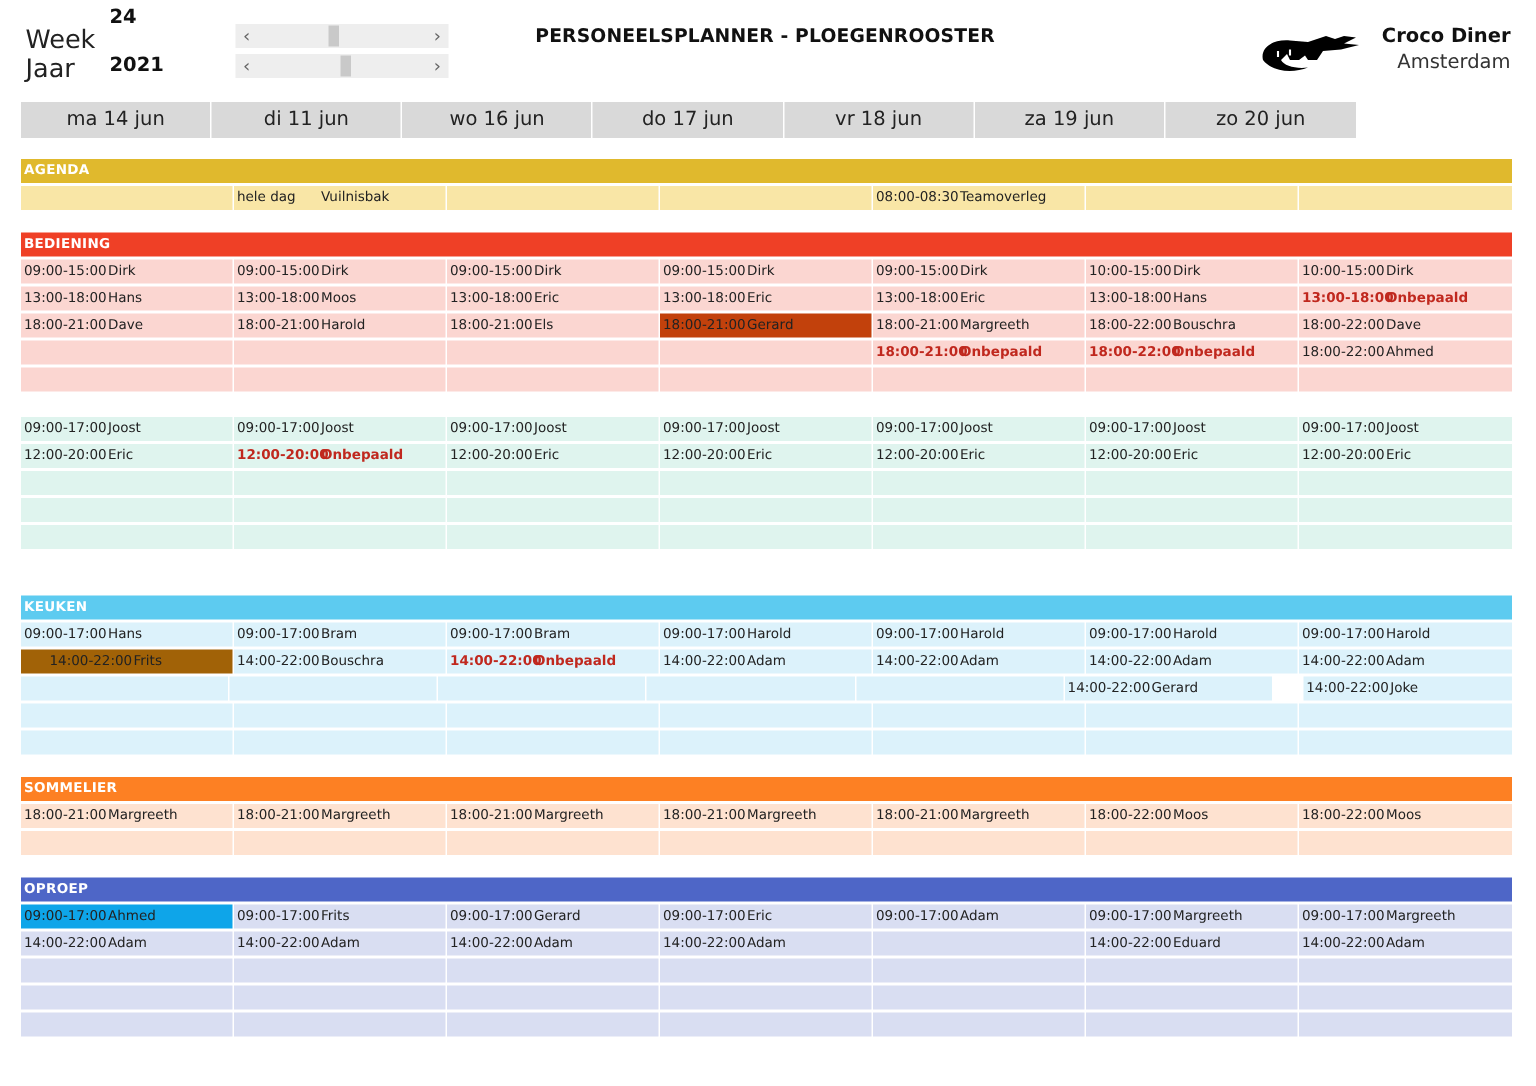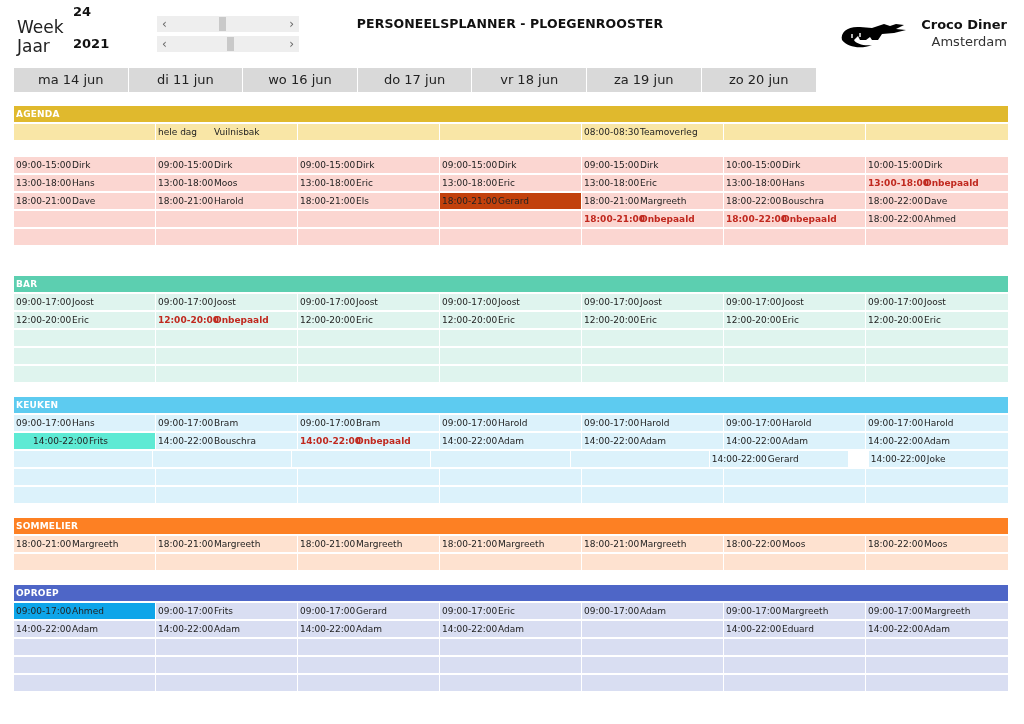--- a/index.html
+++ b/index.html
@@ -12,21 +12,21 @@
   .scroller .arr.l { left:5px; }
   .scroller .arr.r { right:5px; }
   .scroller .thumb { position:absolute; top:1px; width:7px; height:14px; background:#c9c9c9; cursor:pointer; }
   .title { position:absolute; left:300px; width:420px; top:16px; text-align:center;
            font-size:12.5px; font-weight:bold; color:#111; letter-spacing:0.1px; }
   .brand { position:absolute; right:17px; top:17px; text-align:right; }
   .brand .name { font-size:13px; font-weight:bold; color:#111; }
   .brand .city { font-size:13px; color:#333; margin-top:2px; }
   .logo { position:absolute; left:838px; top:18px; width:72px; height:34px; }
 
-  .grid { position:absolute; left:14px; width:802px; }
+  .grid { position:absolute; left:14px; width:890px; }
   .days { top:68px; display:flex; }
   .day { width:141px; margin-right:1px; height:24px; background:#d9d9d9; text-align:center;
          font-size:13px; line-height:24px; color:#222; }
   .day:last-child { margin-right:0; width:142px; }
 
   .section { position:absolute; left:14px; width:994px; }
   .sec-head { height:16px; line-height:16px; font-size:9px; font-weight:bold; color:#fff;
               padding-left:2px; letter-spacing:0.2px; }
   .row { display:flex; height:16px; margin-top:2px; }
   .cell { width:141px; margin-right:1px; height:16px; font-size:9px; line-height:16px;
@@ -82,20 +82,21 @@
       <div class="cell agenda" style="background: rgb(249, 230, 166);"><span class="t"></span><span class="n"></span></div>
       <div class="cell agenda" style="background: rgb(249, 230, 166);"><span class="t">hele dag</span><span class="n">Vuilnisbak</span></div>
       <div class="cell agenda" style="background: rgb(249, 230, 166);"><span class="t"></span><span class="n"></span></div>
       <div class="cell agenda" style="background: rgb(249, 230, 166);"><span class="t"></span><span class="n"></span></div>
       <div class="cell agenda" style="background: rgb(249, 230, 166);"><span class="t">08:00-08:30</span><span class="n">Teamoverleg</span></div>
       <div class="cell agenda" style="background: rgb(249, 230, 166);"><span class="t"></span><span class="n"></span></div>
       <div class="cell agenda" style="background: rgb(249, 230, 166);"><span class="t"></span><span class="n"></span></div>
     </div>
   </div>
 <div class="section" style="top:155px;">
+    <div class="sec-head" style="background: rgb(239, 64, 38);">BEDIENING</div>
     <div class="row">
       <div class="cell" style="background: rgb(251, 214, 209);"><span class="t">09:00-15:00</span><span class="n">Dirk</span></div>
       <div class="cell" style="background: rgb(251, 214, 209);"><span class="t">09:00-15:00</span><span class="n">Dirk</span></div>
       <div class="cell" style="background: rgb(251, 214, 209);"><span class="t">09:00-15:00</span><span class="n">Dirk</span></div>
       <div class="cell" style="background: rgb(251, 214, 209);"><span class="t">09:00-15:00</span><span class="n">Dirk</span></div>
       <div class="cell" style="background: rgb(251, 214, 209);"><span class="t">09:00-15:00</span><span class="n">Dirk</span></div>
       <div class="cell" style="background: rgb(251, 214, 209);"><span class="t">10:00-15:00</span><span class="n">Dirk</span></div>
       <div class="cell" style="background: rgb(251, 214, 209);"><span class="t">10:00-15:00</span><span class="n">Dirk</span></div>
     </div>
     <div class="row">
@@ -129,21 +130,20 @@
       <div class="cell" style="background: rgb(251, 214, 209);"><span class="t"></span><span class="n"></span></div>
       <div class="cell" style="background: rgb(251, 214, 209);"><span class="t"></span><span class="n"></span></div>
       <div class="cell" style="background: rgb(251, 214, 209);"><span class="t"></span><span class="n"></span></div>
       <div class="cell" style="background: rgb(251, 214, 209);"><span class="t"></span><span class="n"></span></div>
       <div class="cell" style="background: rgb(251, 214, 209);"><span class="t"></span><span class="n"></span></div>
       <div class="cell" style="background: rgb(251, 214, 209);"><span class="t"></span><span class="n"></span></div>
       <div class="cell" style="background: rgb(251, 214, 209);"><span class="t"></span><span class="n"></span></div>
     </div>
   </div>
 <div class="section" style="top:276px;">
-    <div class="sec-head" style="background: rgb(92, 207, 176);">BAR</div>
     <div class="row">
       <div class="cell" style="background: rgb(223, 244, 238);"><span class="t">09:00-17:00</span><span class="n">Joost</span></div>
       <div class="cell" style="background: rgb(223, 244, 238);"><span class="t">09:00-17:00</span><span class="n">Joost</span></div>
       <div class="cell" style="background: rgb(223, 244, 238);"><span class="t">09:00-17:00</span><span class="n">Joost</span></div>
       <div class="cell" style="background: rgb(223, 244, 238);"><span class="t">09:00-17:00</span><span class="n">Joost</span></div>
       <div class="cell" style="background: rgb(223, 244, 238);"><span class="t">09:00-17:00</span><span class="n">Joost</span></div>
       <div class="cell" style="background: rgb(223, 244, 238);"><span class="t">09:00-17:00</span><span class="n">Joost</span></div>
       <div class="cell" style="background: rgb(223, 244, 238);"><span class="t">09:00-17:00</span><span class="n">Joost</span></div>
     </div>
     <div class="row">
@@ -188,21 +188,21 @@
     <div class="row">
       <div class="cell" style="background: rgb(220, 242, 251);"><span class="t">09:00-17:00</span><span class="n">Hans</span></div>
       <div class="cell" style="background: rgb(220, 242, 251);"><span class="t">09:00-17:00</span><span class="n">Bram</span></div>
       <div class="cell" style="background: rgb(220, 242, 251);"><span class="t">09:00-17:00</span><span class="n">Bram</span></div>
       <div class="cell" style="background: rgb(220, 242, 251);"><span class="t">09:00-17:00</span><span class="n">Harold</span></div>
       <div class="cell" style="background: rgb(220, 242, 251);"><span class="t">09:00-17:00</span><span class="n">Harold</span></div>
       <div class="cell" style="background: rgb(220, 242, 251);"><span class="t">09:00-17:00</span><span class="n">Harold</span></div>
       <div class="cell" style="background: rgb(220, 242, 251);"><span class="t">09:00-17:00</span><span class="n">Harold</span></div>
     </div>
     <div class="row">
-      <div class="cell" style="background: #5eead4; padding-left: 19px;"><span class="t">14:00-22:00</span><span class="n">Frits</span></div>
+      <div class="cell" style="background: #a16207; padding-left: 19px;"><span class="t">14:00-22:00</span><span class="n">Frits</span></div>
       <div class="cell" style="background: rgb(220, 242, 251);"><span class="t">14:00-22:00</span><span class="n">Bouschra</span></div>
       <div class="cell warn" style="color: rgb(192, 40, 30); background: rgb(220, 242, 251);"><span class="t">14:00-22:00</span><span class="n">Onbepaald</span></div>
       <div class="cell" style="background: rgb(220, 242, 251);"><span class="t">14:00-22:00</span><span class="n">Adam</span></div>
       <div class="cell" style="background: rgb(220, 242, 251);"><span class="t">14:00-22:00</span><span class="n">Adam</span></div>
       <div class="cell" style="background: rgb(220, 242, 251);"><span class="t">14:00-22:00</span><span class="n">Adam</span></div>
       <div class="cell" style="background: rgb(220, 242, 251);"><span class="t">14:00-22:00</span><span class="n">Adam</span></div>
     </div>
     <div class="row">
       <div class="cell" style="background: rgb(220, 242, 251);"><span class="t"></span><span class="n"></span></div>
       <div class="cell" style="background: rgb(220, 242, 251);"><span class="t"></span><span class="n"></span></div>

